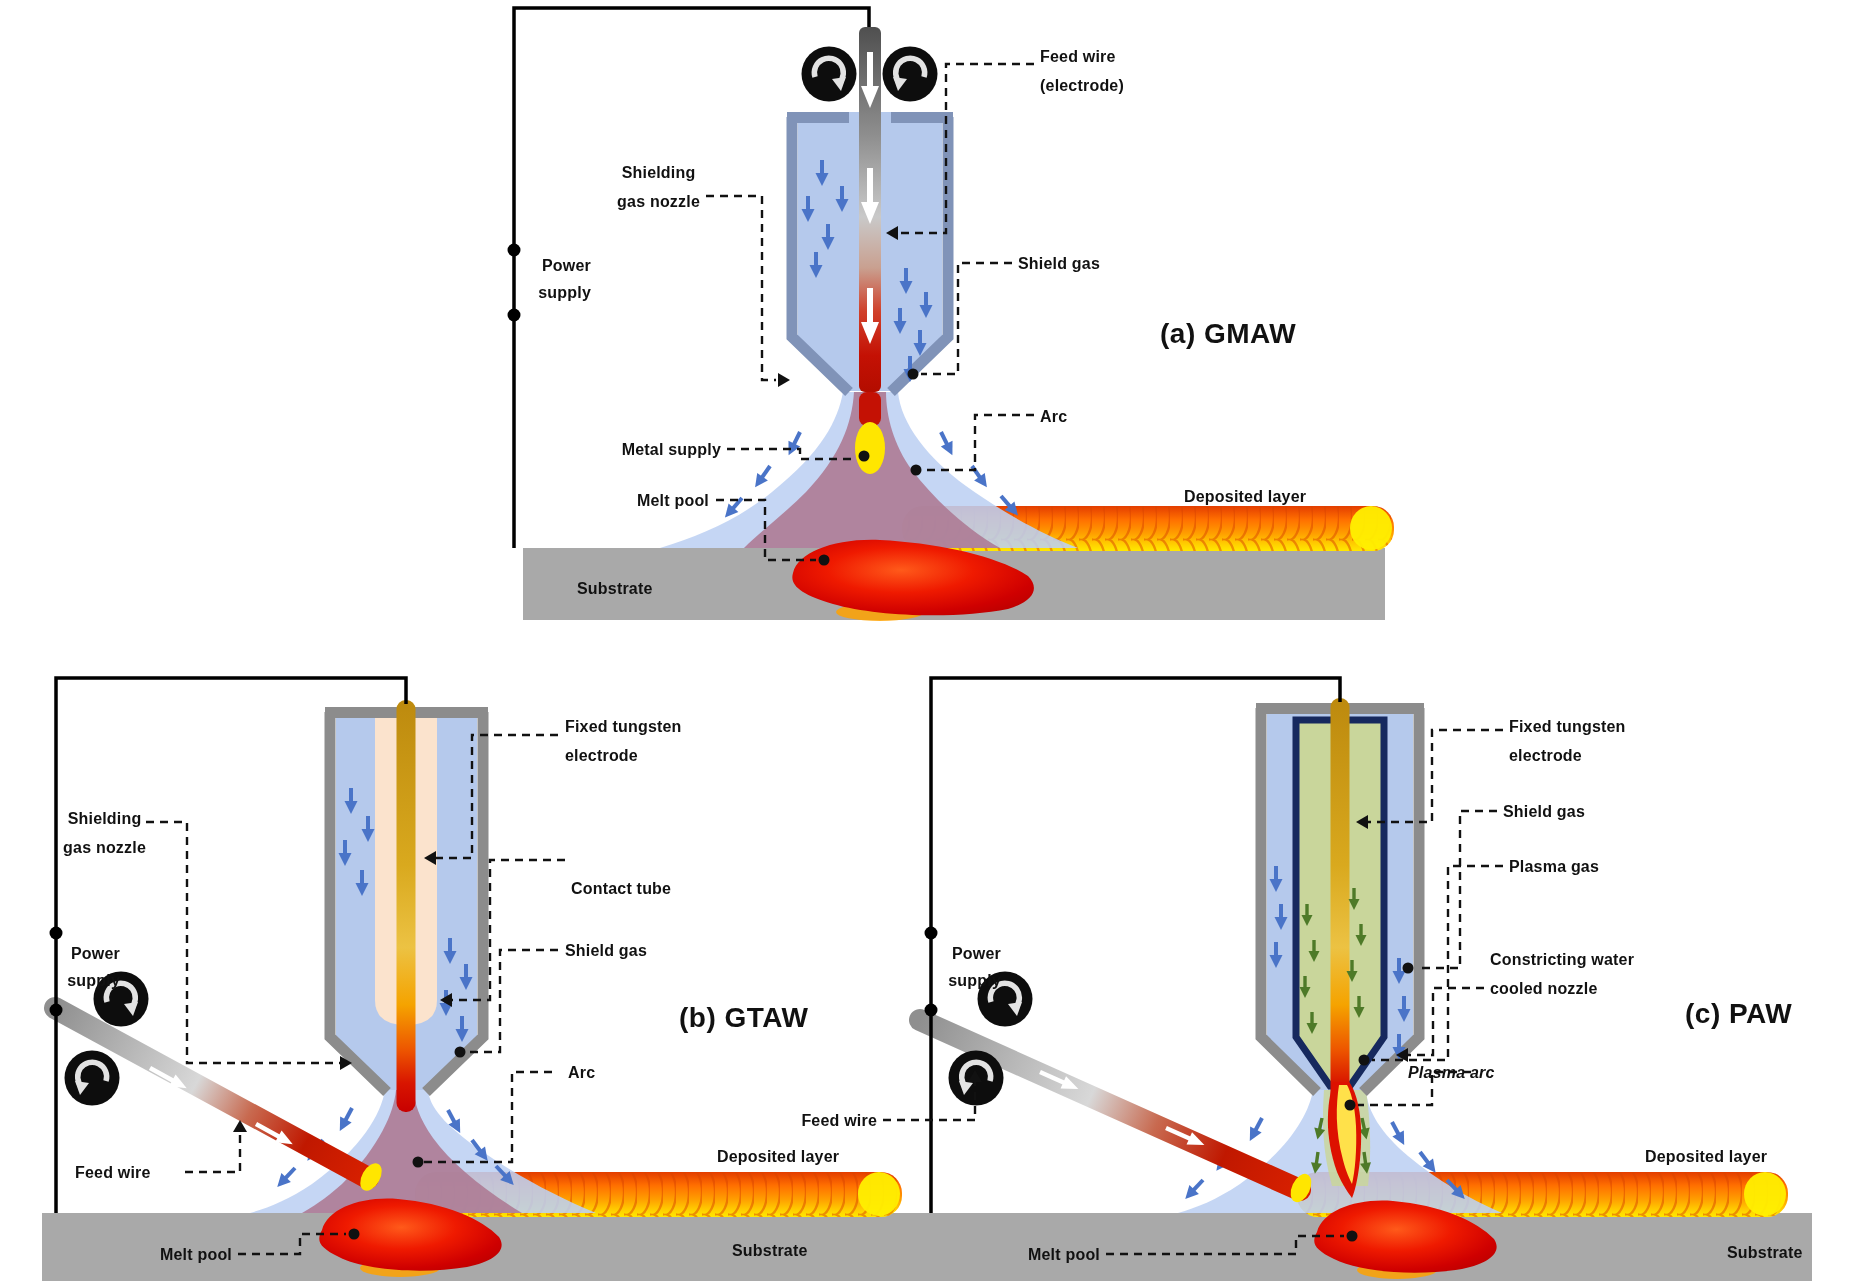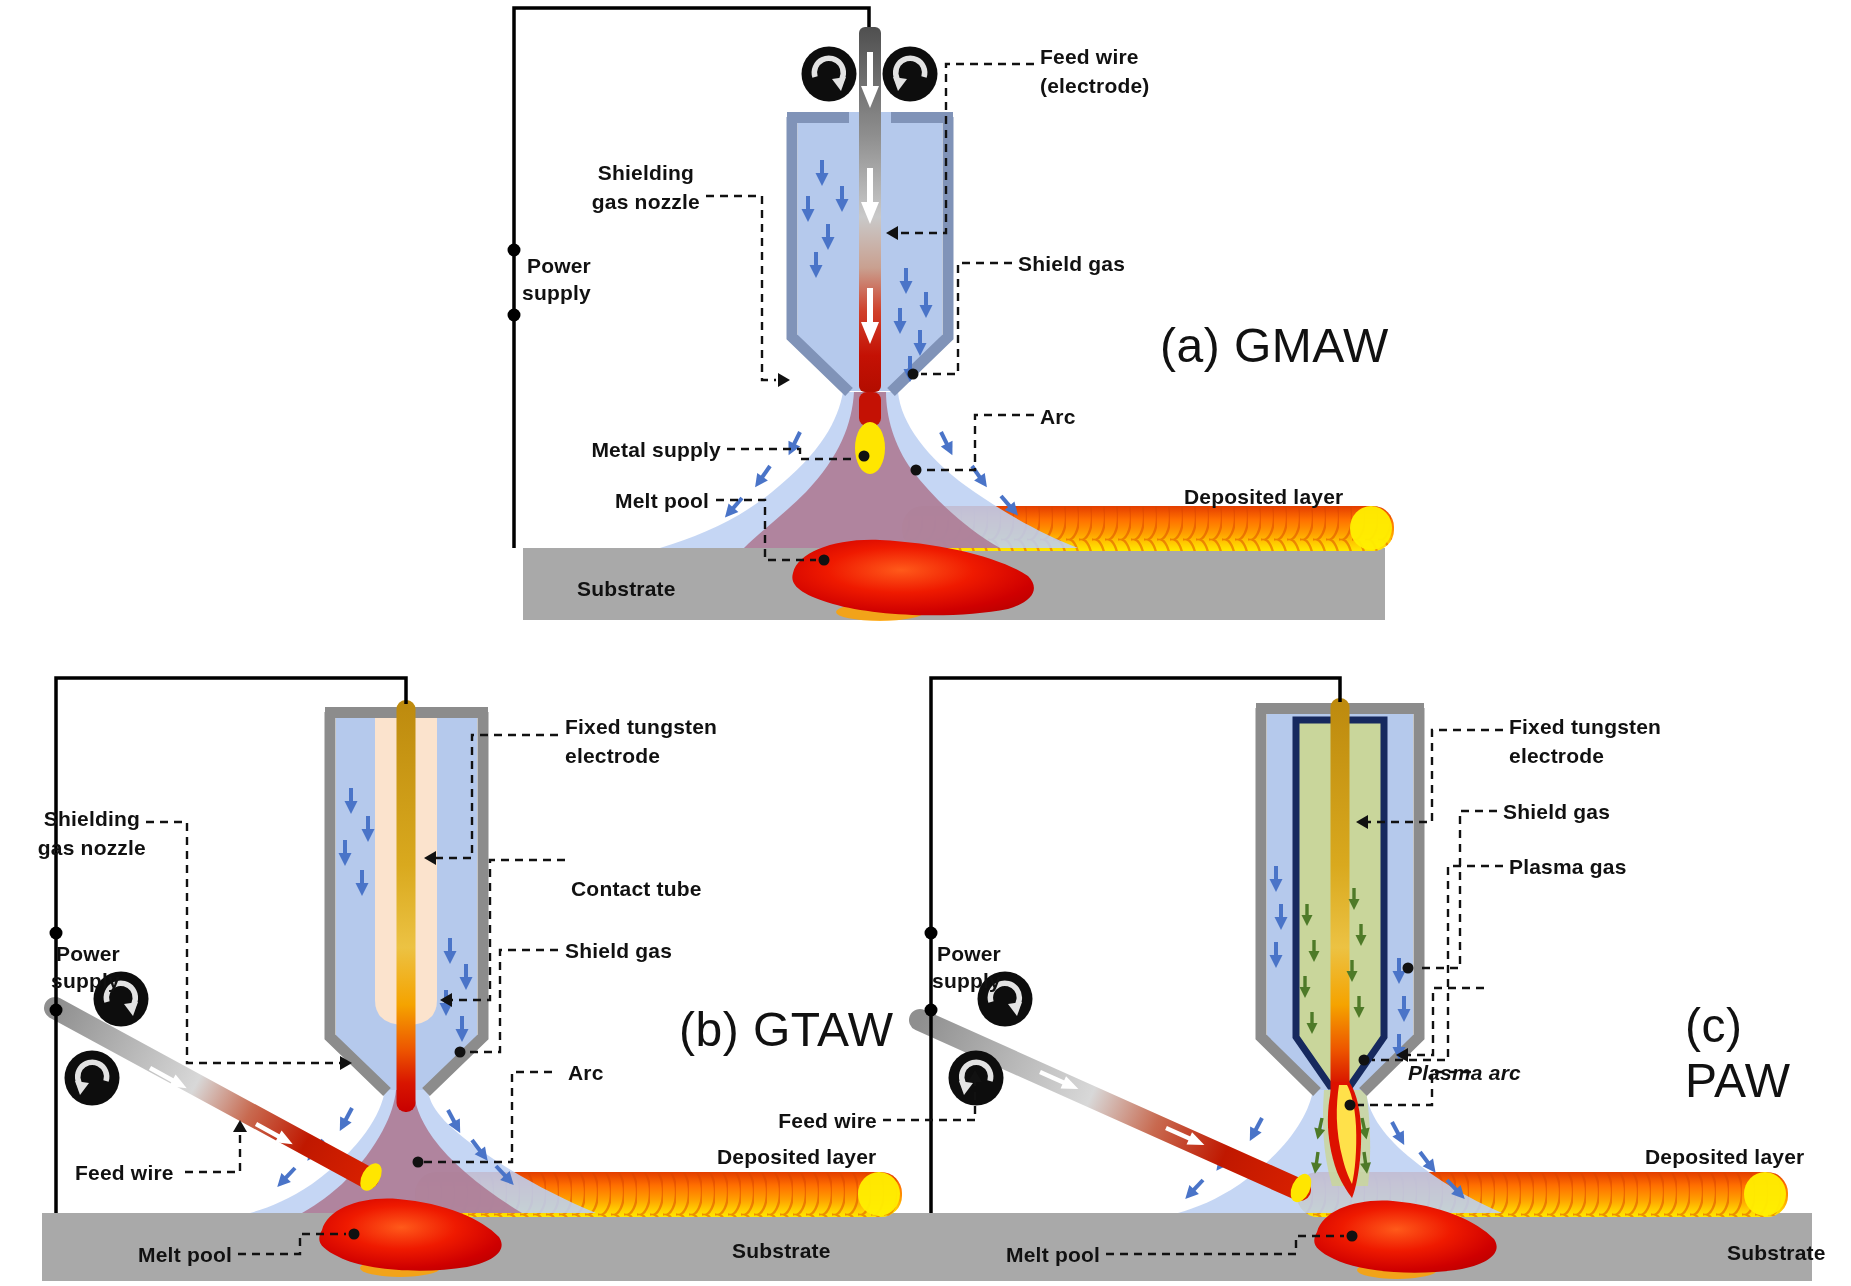--- a/index.html
+++ b/index.html
@@ -1,22 +1,22 @@
 <!DOCTYPE html>
 <html><head>
 <meta charset="utf-8">
 <style>
   html,body{margin:0;padding:0;background:#ffffff;}
   .canvas{position:relative;width:1851px;height:1286px;background:#fff;
           font-family:"Liberation Sans",sans-serif;overflow:hidden;}
   svg.art{position:absolute;left:0;top:0;}
-  .lbl{position:absolute;font-weight:700;font-size:21px;line-height:29px;
+  .lbl{position:absolute;font-weight:700;font-size:16px;line-height:29px;
        color:#111;white-space:pre-line;letter-spacing:.2px;}
   .r{text-align:center;} .c{text-align:right;}
-  .title{position:absolute;font-weight:400;font-size:48px;color:#111;letter-spacing:.5px;}
+  .title{position:absolute;font-weight:700;font-size:28px;color:#111;letter-spacing:.5px;}
 </style>
 </head>
 <body>
 
 <div class="canvas">
 
 <svg class="art" width="1851" height="1286" viewBox="0 0 1851 1286">
   <defs>
     <linearGradient id="wireGa" gradientUnits="userSpaceOnUse" x1="0" y1="27" x2="0" y2="392">
       <stop offset="0" stop-color="#4f4f4f"></stop>
@@ -362,20 +362,22 @@
 <div class="lbl" style="left:568px;top:1058px;">Arc</div>
 <div class="lbl r" style="right:1619px;top:1240px;">Melt pool</div>
 <div class="lbl" style="left:717px;top:1142px;">Deposited layer</div>
 <div class="lbl" style="left:732px;top:1236px;">Substrate</div>
 <div class="title" style="left:679px;top:1002px;">(b) GTAW</div>
 
 <div class="lbl" style="left:1509px;top:712px;">Fixed tungsten
 electrode</div>
 <div class="lbl" style="left:1503px;top:797px;">Shield gas</div>
 <div class="lbl" style="left:1509px;top:852px;">Plasma gas</div>
+<div class="lbl" style="left:1490px;top:945px;">Constricting water
+cooled nozzle</div>
 <div class="lbl" style="left:1408px;top:1058px;font-style:italic;">Plasma arc</div>
 <div class="lbl c" style="left:861px;top:940px;width:140px;line-height:27px;">Power
 supply</div>
 <div class="lbl r" style="right:974px;top:1106px;">Feed wire</div>
 <div class="lbl r" style="right:751px;top:1240px;">Melt pool</div>
 <div class="lbl" style="left:1645px;top:1142px;">Deposited layer</div>
 <div class="lbl" style="left:1727px;top:1238px;">Substrate</div>
 <div class="title" style="left:1657px;top:998px;margin-left:28px;">(c) PAW</div>
 
 </div>

